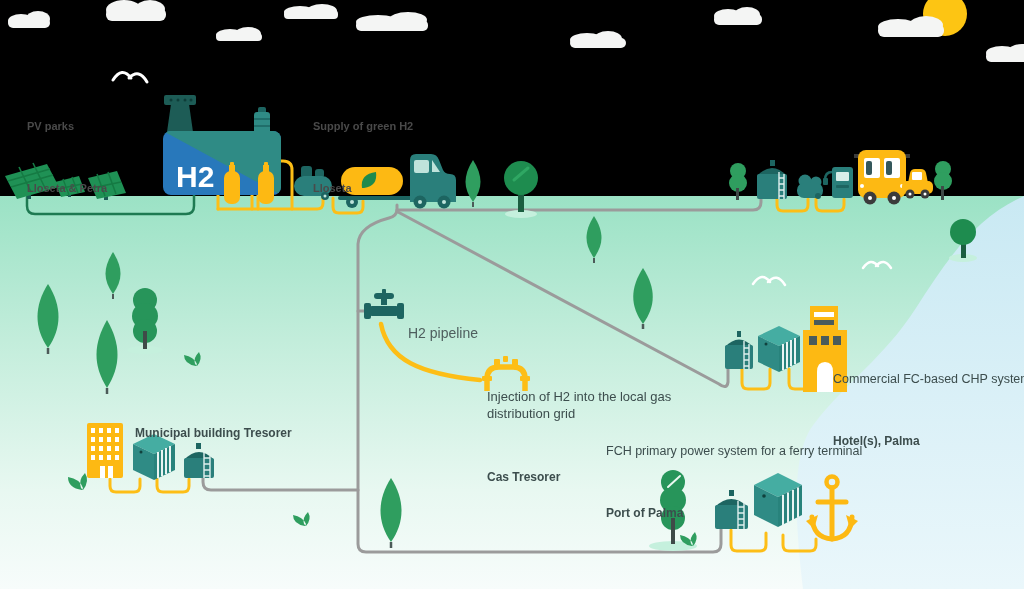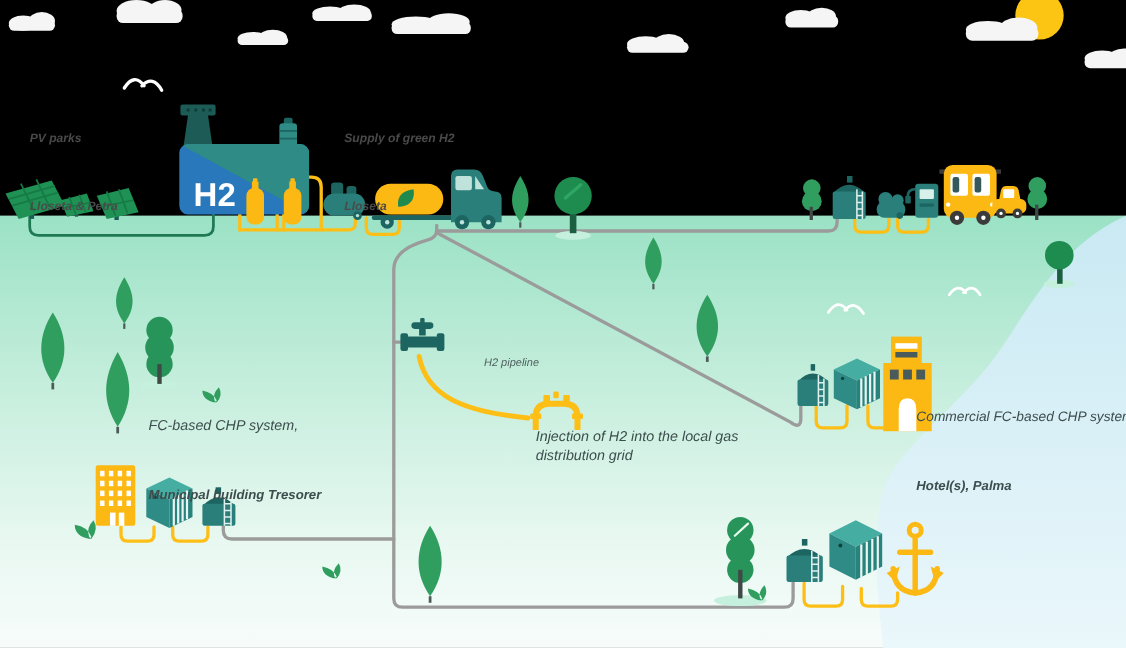--- a/index.html
+++ b/index.html
@@ -1,29 +1,29 @@
 <!DOCTYPE html>
 <html><head>
 <meta charset="utf-8">
 <style>
   html,body{margin:0;padding:0;background:#000;}
   .scene{position:relative;width:1024px;height:589px;overflow:hidden;background:#000;
          font-family:"Liberation Sans",sans-serif;}
   .scene svg{position:absolute;left:0;top:0;}
   svg text{font-family:"Liberation Sans",sans-serif;}
-  .lbl{position:absolute;line-height:1.3;font-style:italic;}
+  .lbl{position:absolute;line-height:1.3;}
   .lbl .l1{font-weight:400;display:block;}
   .lbl .l2{font-weight:700;display:block;margin-top:47px;}
   .sky{color:#4A4A4A;font-size:11px;line-height:1.4;}
   .sky .l1{font-weight:600;}
   .land{color:#3C4D4D;}
   .land .l1{font-size:13px;}
   .land .l2{font-size:12px;}
   .nowrap .l1{white-space:nowrap;}
-  .pipe-lbl{color:#4E5E5E;font-size:10px;margin-left:32px;}
+  .pipe-lbl{color:#4E5E5E;font-size:14px;}
 </style>
 </head>
 <body>
 
 <div class="scene">
 <svg width="1024" height="589" viewBox="0 0 1024 589">
   <defs>
     <linearGradient id="landGrad" x1="0" y1="0" x2="0" y2="1">
       <stop offset="0" stop-color="#9BE2C5"></stop>
           <stop offset="0.4" stop-color="#C6EEDD"></stop>
@@ -421,26 +421,30 @@
 
   <div class="lbl sky" style="left:27px;top:119px">
     <span class="l1">PV parks</span>
     <span class="l2">Lloseta &amp; Petra</span>
   </div>
   <div class="lbl sky" style="left:313px;top:119px">
     <span class="l1">Supply of green H2</span>
     <span class="l2">Lloseta</span>
   </div>
   <div class="lbl land" style="left:135px;top:379px">
-    <span class="l1">FC-based CHP system,</span>
     <span class="l2">Municipal building Tresorer</span>
   </div>
   <div class="lbl pipe-lbl" style="left:408px;top:324px">
     <span class="l1">H2 pipeline</span>
   </div>
   <div class="lbl land" style="left:487px;top:389px;width:210px">
     <span class="l1">Injection of H2 into the local gas distribution grid</span>
+    <span class="l2">Cas Tresorer</span>
   </div>
   <div class="lbl land nowrap" style="left:833px;top:371px;font-size:12.5px">
     <span class="l1" style="font-size:12.5px">Commercial FC-based CHP system</span>
     <span class="l2">Hotel(s), Palma</span>
   </div>
+  <div class="lbl land nowrap" style="left:606px;top:443px">
+    <span class="l1" style="font-size:12.5px">FCH primary power system for a ferry terminal</span>
+    <span class="l2">Port of Palma</span>
+  </div>
 </div>
 
 </body></html>

